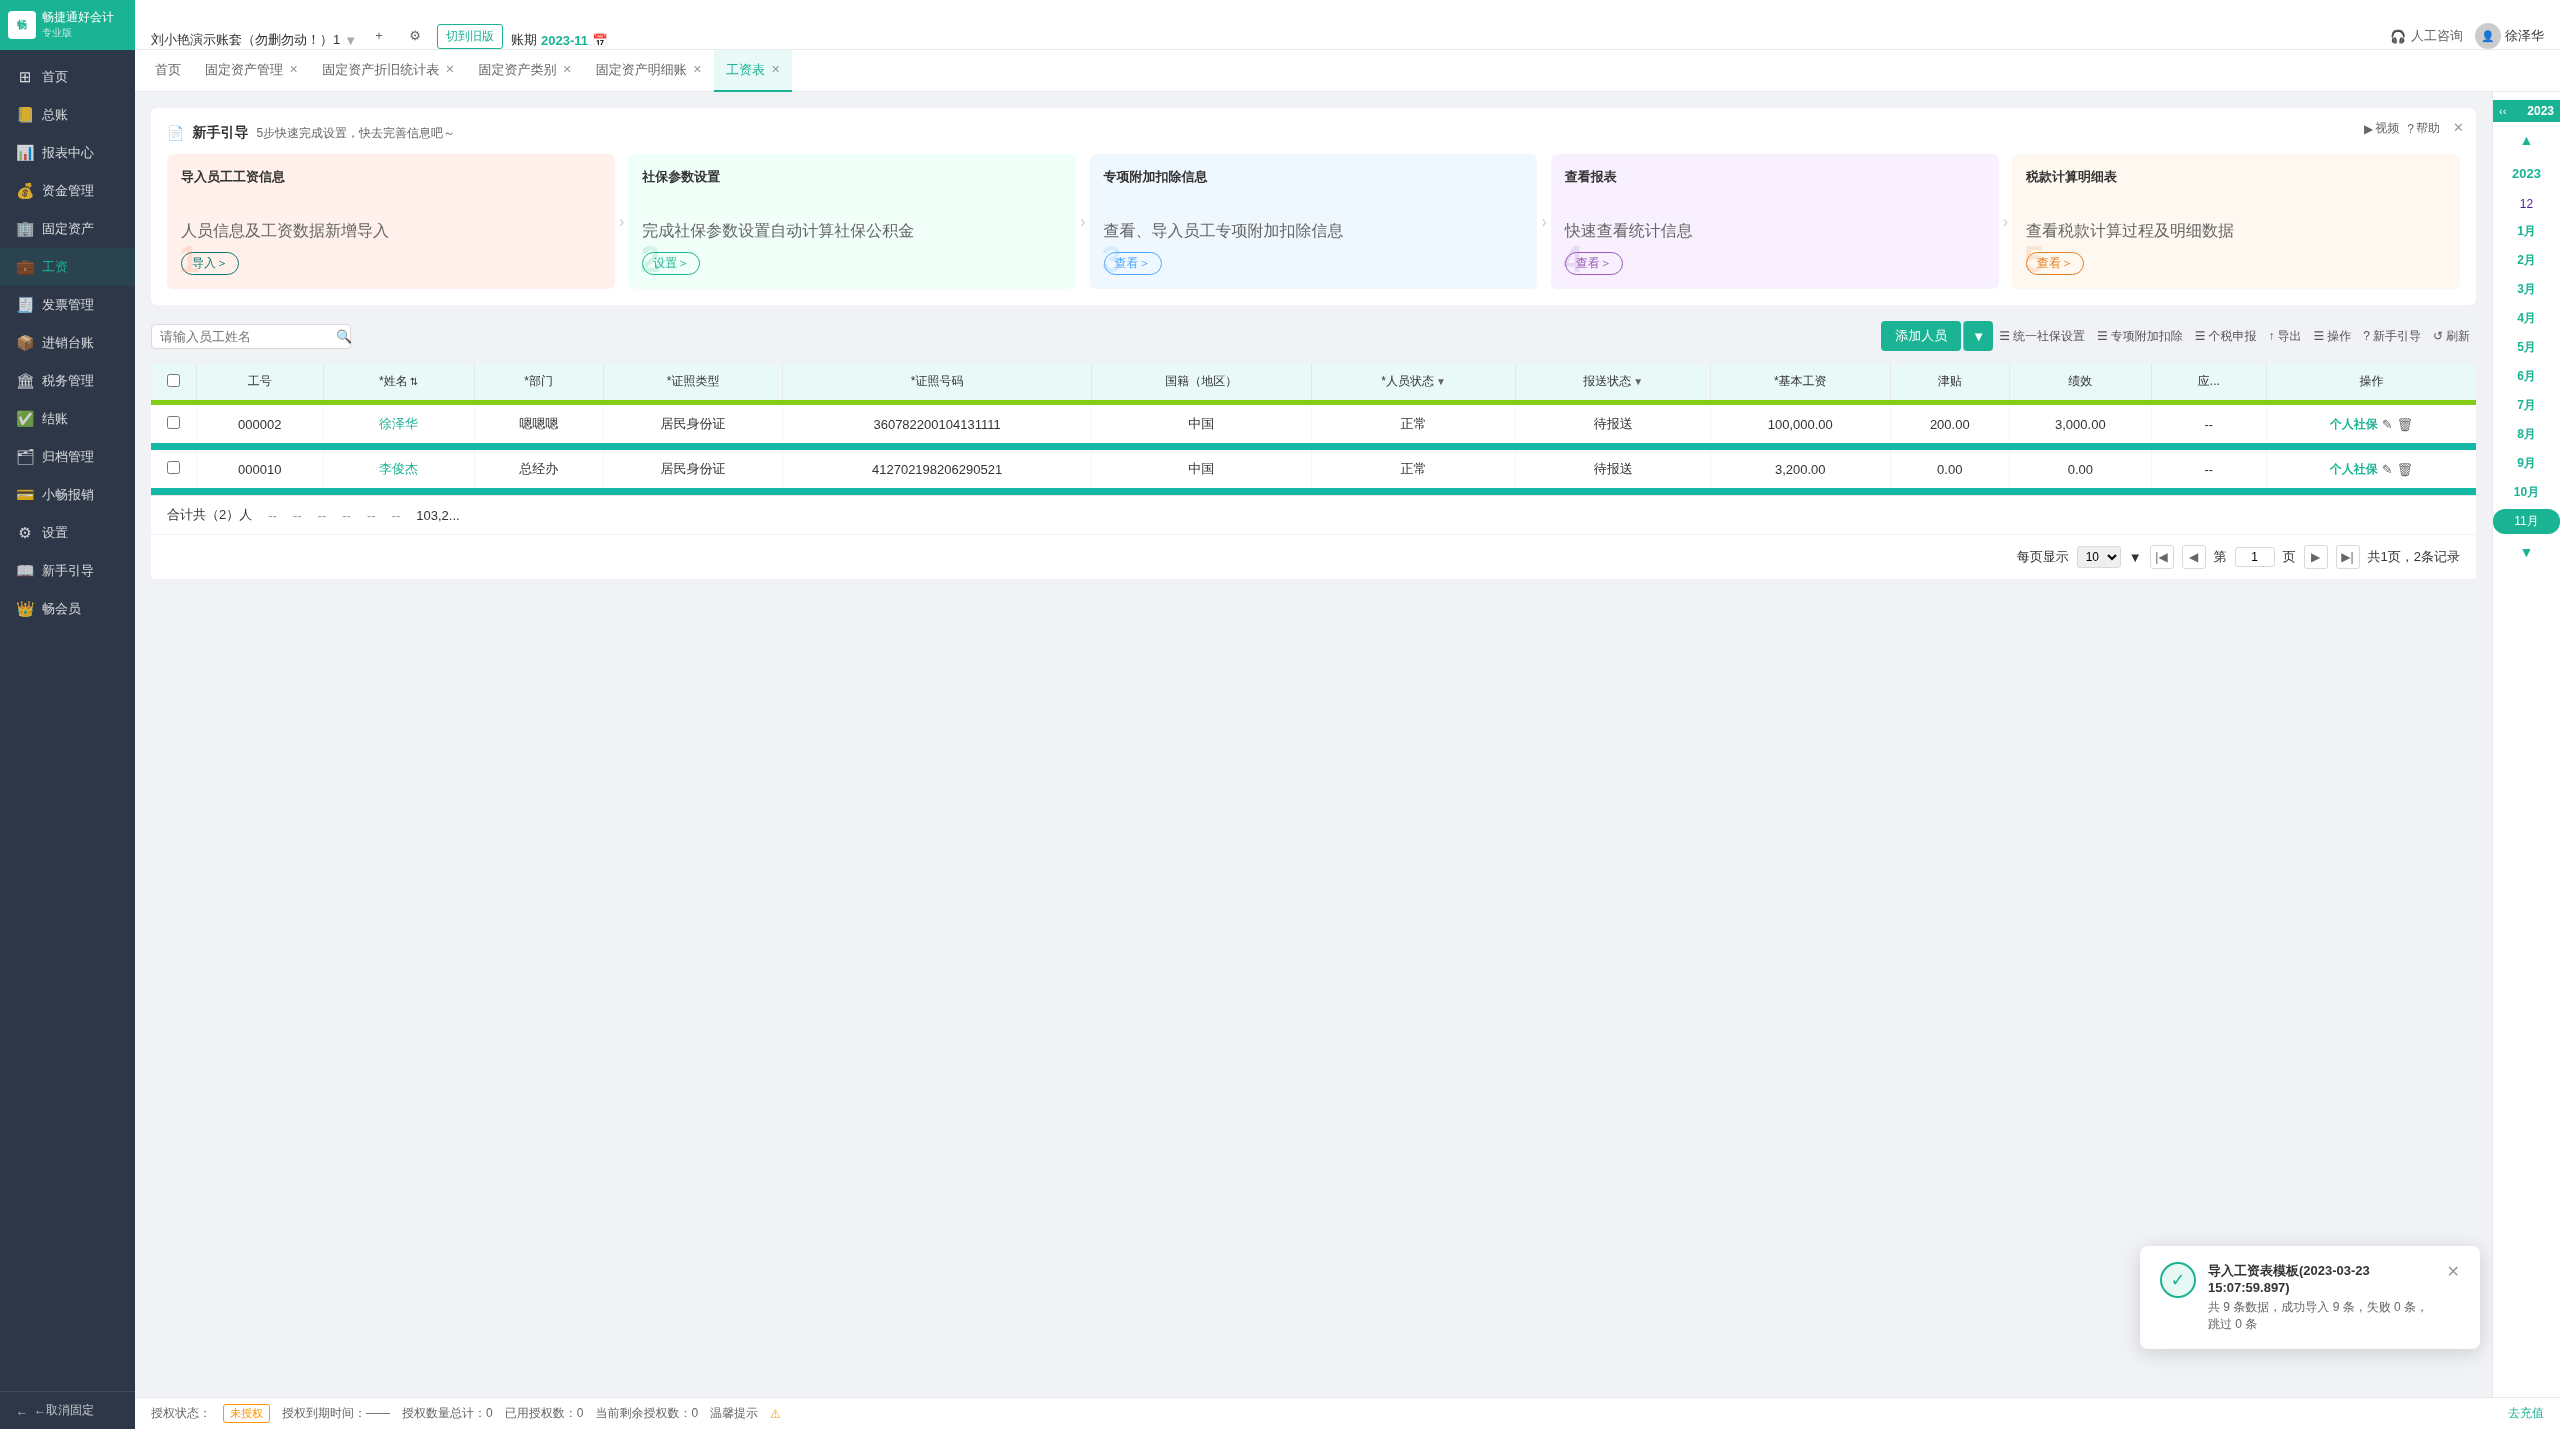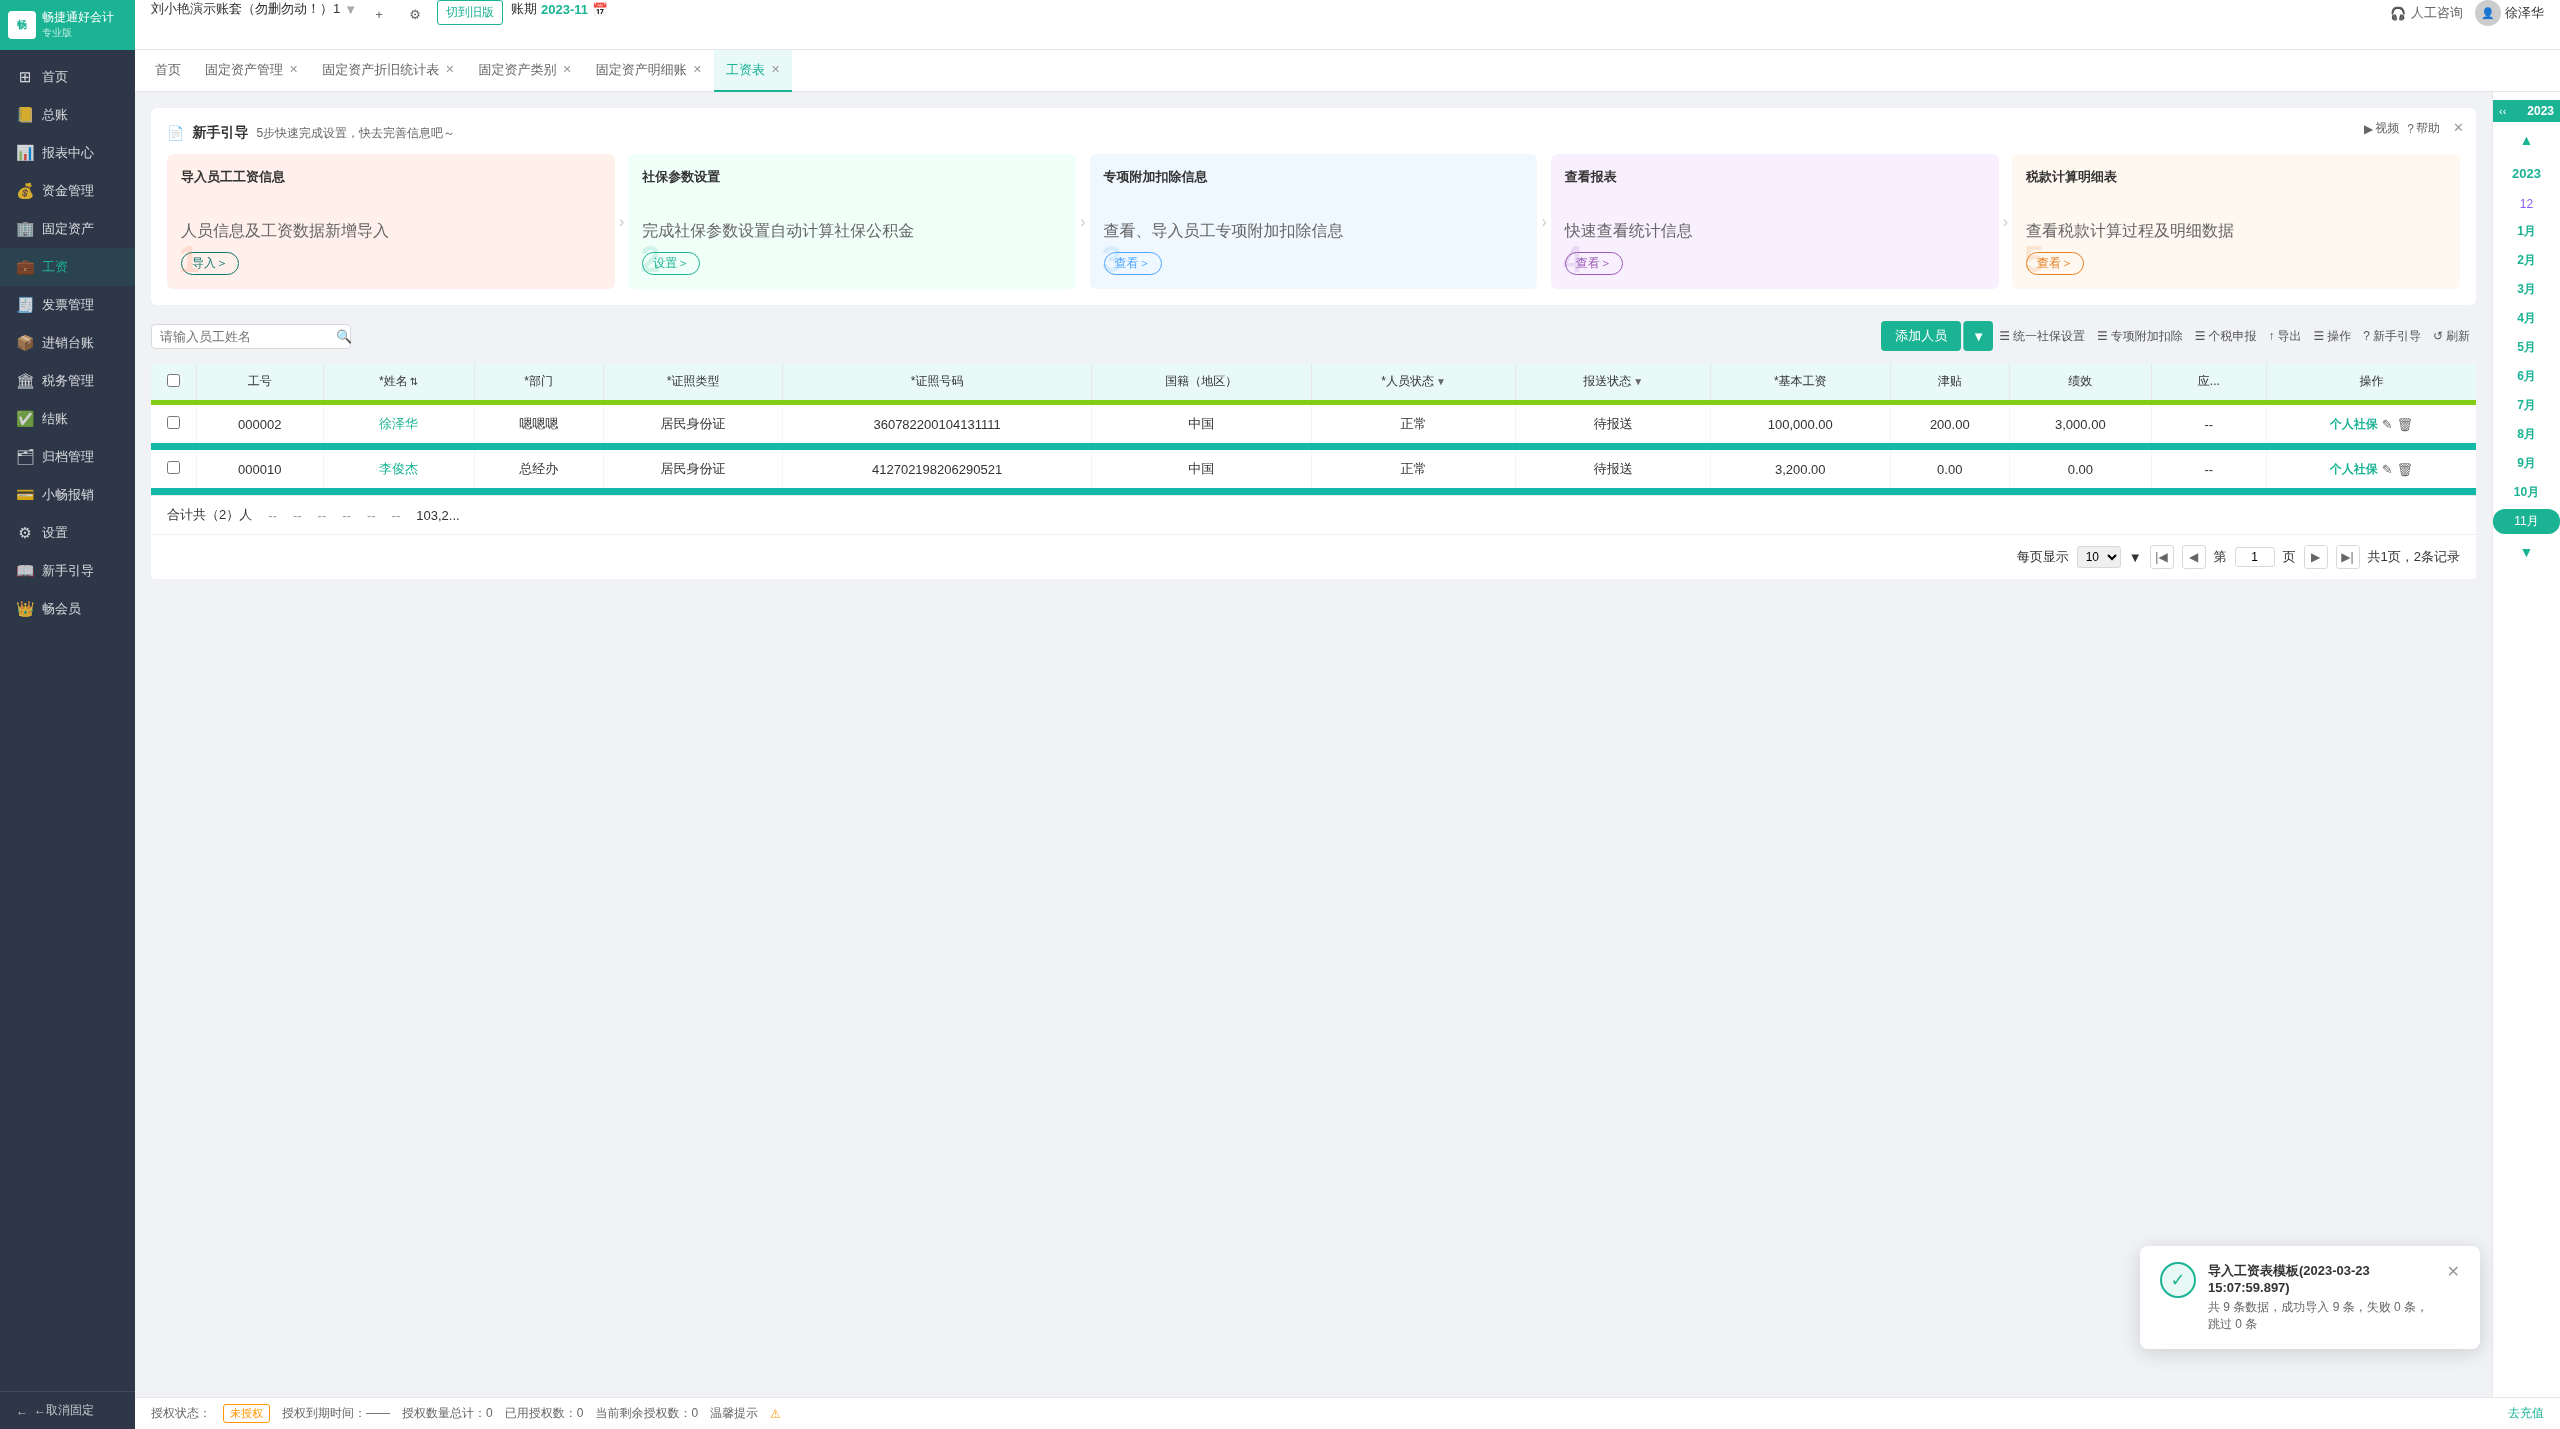--- a/index.html
+++ b/index.html
@@ -53,21 +53,21 @@
     }
 
     
     .main { flex: 1; display: flex; flex-direction: column; overflow: hidden; }
 
     
     .topbar {
       background: #fff;
       height: 50px;
       display: flex;
-      align-items: flex-start;
+      align-items: flex-end;
       padding: 0 16px;
       border-bottom: 1px solid #e8e8e8;
       gap: 8px;
       flex-shrink: 0;
     }
     .topbar-account {
       display: flex; align-items: center; gap: 4px;
       font-size: 13px; color: #333;
     }
     .topbar-account-dropdown { color: #aaa; cursor: pointer; }
@@ -318,21 +318,21 @@
       display: flex;
       align-items: center;
       justify-content: space-between;
       padding: 4px 6px;
     }
     .right-panel-year { font-size: 13px; font-weight: bold; color: #1ab394; padding: 8px 4px; }
     .right-panel-month {
       font-size: 12px;
       padding: 4px 8px;
       cursor: pointer;
-      color: #8b5cf6;
+      color: #4c1d95;
       border-radius: 3px;
       text-align: center;
       width: 100%;
     }
     .right-panel-month.active { background: #1ab394; color: #fff; border-radius: 12px; }
     .right-panel-month.current { color: #1ab394; font-weight: bold; }
     .nav-arrow { color: #1ab394; font-size: 14px; cursor: pointer; padding: 2px; }
 
     
     .toast {

